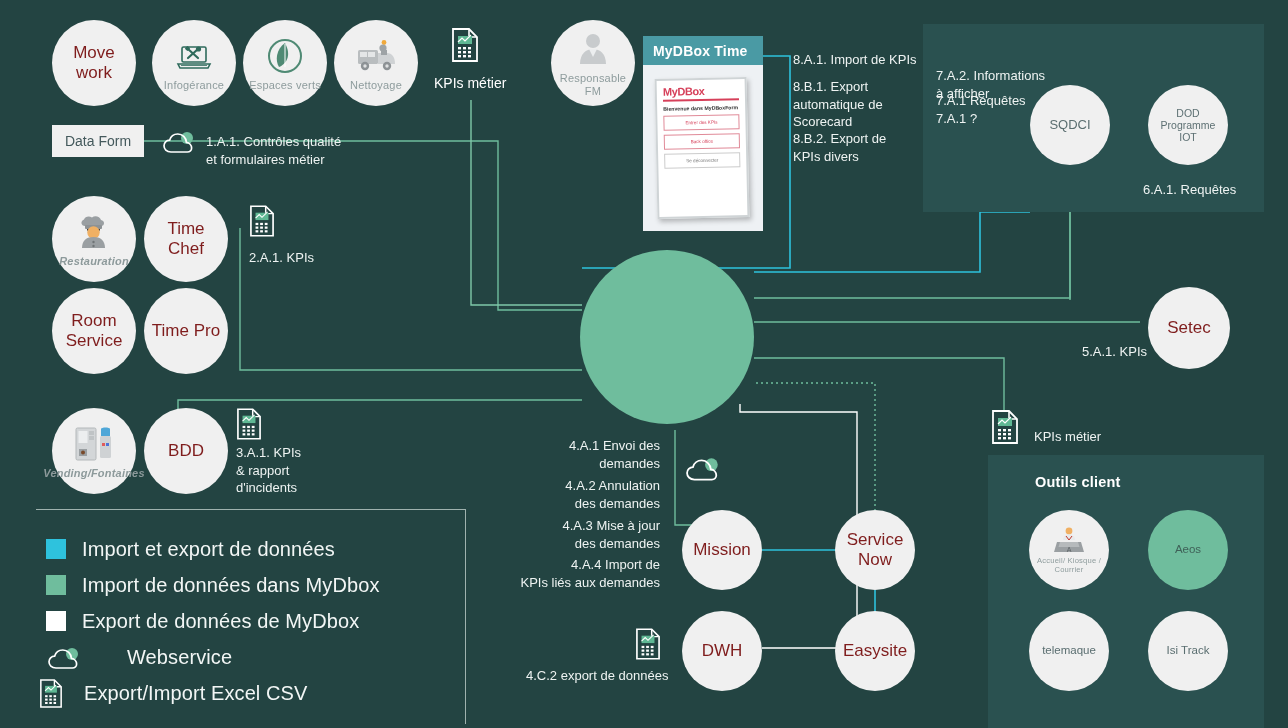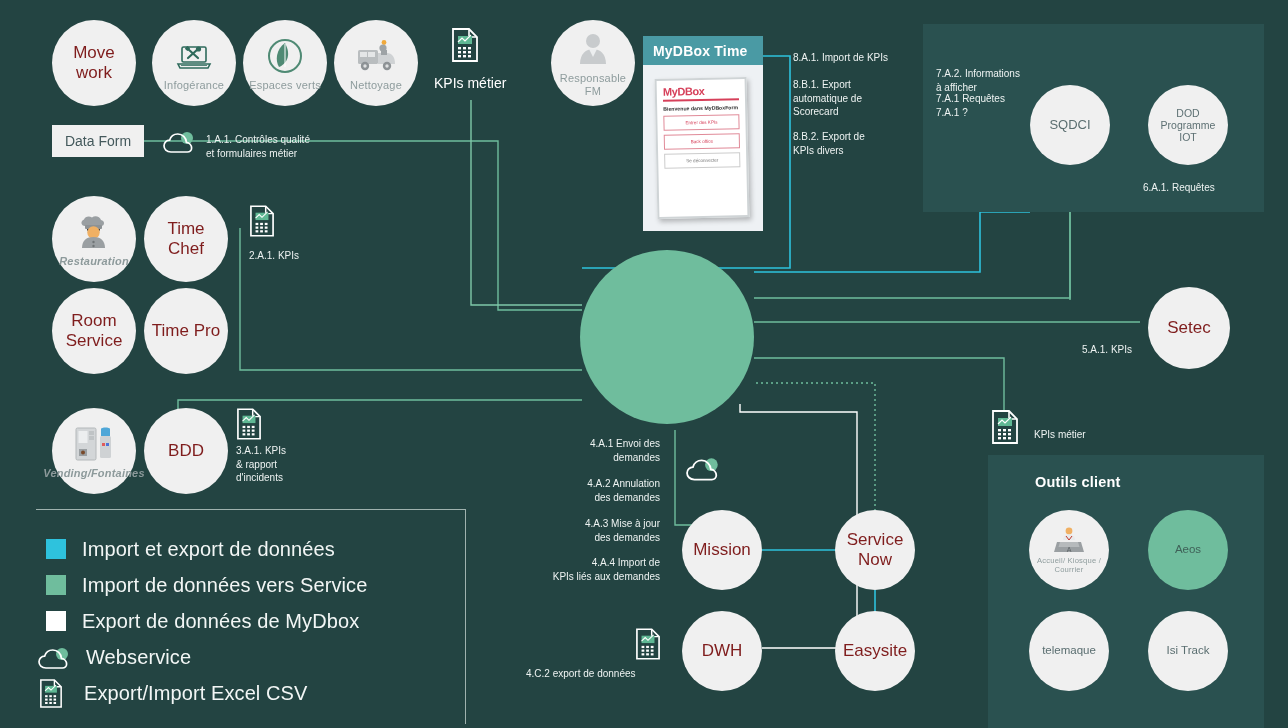--- a/index.html
+++ b/index.html
@@ -39,21 +39,21 @@
     position:absolute;left:580px;top:250px;width:174px;height:174px;
     border-radius:50%;background:#6fbd9d;z-index:3;
   }
 
   
   .ico-wrap{display:flex;align-items:center;justify-content:center;height:42px;}
   .ico-label{font-size:11px;color:#8e9c9d;margin-top:2px;letter-spacing:.2px;}
   .ico-label.ital{font-style:italic;font-weight:bold;color:#8d9a9b;}
 
   
-  .txt{position:absolute;font-size:10px;line-height:1.35;color:#eef3f2;white-space:pre-line;}
+  .txt{position:absolute;font-size:13px;line-height:1.35;color:#eef3f2;white-space:pre-line;}
   .txt.r{text-align:right;}
   .txt.big{font-size:14px;color:#ffffff;}
 
   
   #mydbox-card{
     position:absolute;left:643px;top:36px;width:120px;height:195px;
     background:#eef1f4;z-index:4;
   }
   #mydbox-head{
     height:29px;background:#4a9aa4;color:#fff;
@@ -514,29 +514,29 @@
       <div class="topline"></div>
       <div class="rightline"></div>
 
       <div class="leg-row" style="top:23px;">
         <span class="swatch" style="background:#2ec2dd;"></span>
         <span class="leg-text">Import et export de données</span>
       </div>
 
       <div class="leg-row" style="top:59px;">
         <span class="swatch" style="background:#6fbd9d;"></span>
-        <span class="leg-text">Import de données vers Service</span>
+        <span class="leg-text">Import de données dans MyDbox</span>
       </div>
 
       <div class="leg-row" style="top:95px;">
         <span class="swatch" style="background:#ffffff;"></span>
         <span class="leg-text">Export de données de MyDbox</span>
       </div>
 
-      <div class="leg-row" style="top:131px;left:2px;">
+      <div class="leg-row" style="top:131px;left:12px;gap:31px;">
         <span class="cloud">
           <svg width="34" height="24" viewBox="0 0 34 24">
             <circle cx="24" cy="7" r="6" fill="#6fbd9d"></circle>
             <path d="M8 21 C3.5 21 1 18 1 14.8 C1 11.8 3.4 9.2 6.6 9.2 C7.6 5.6 10.9 3 14.8 3 C19.4 3 23.2 6.7 23.4 11.3 C26.4 11.7 28.6 14.2 28.6 17 C28.6 19.3 26.8 21 24.4 21 Z" fill="none" stroke="#ffffff" stroke-width="1.7"></path>
           </svg>
         </span>
         <span class="leg-text" style="margin-left:10px;">Webservice</span>
       </div>
 
       <div class="leg-row" style="top:167px;left:4px;">

